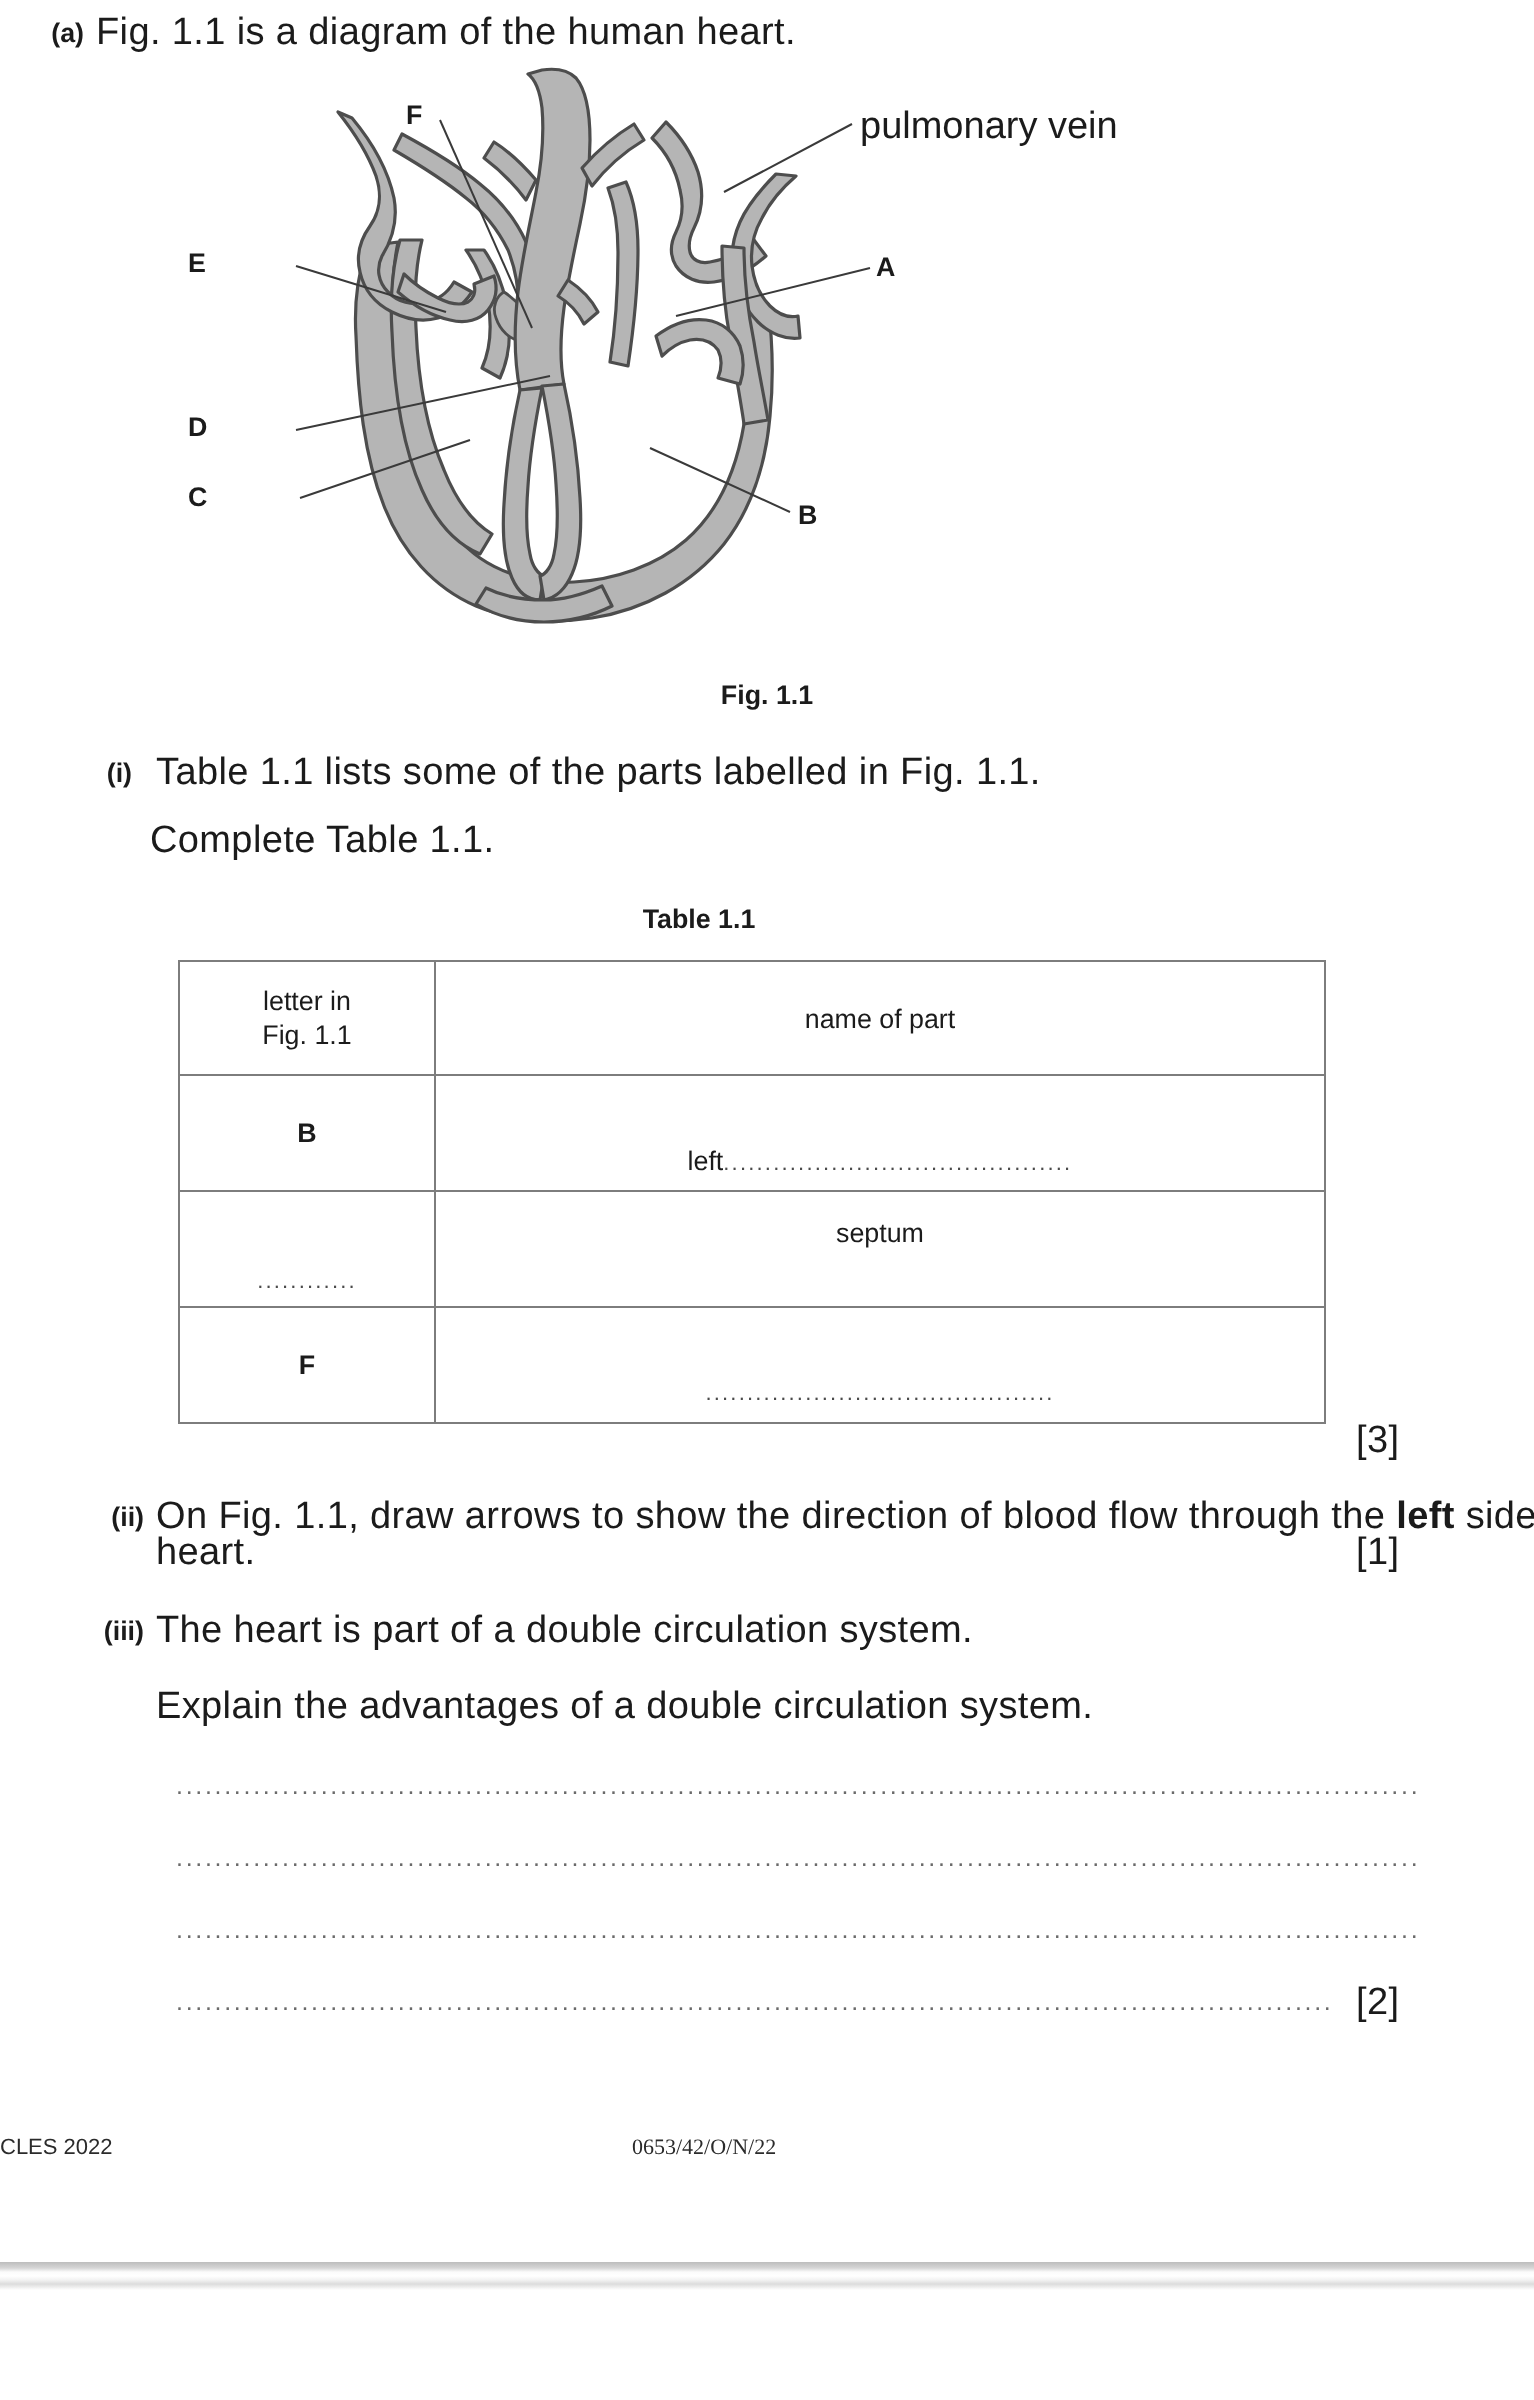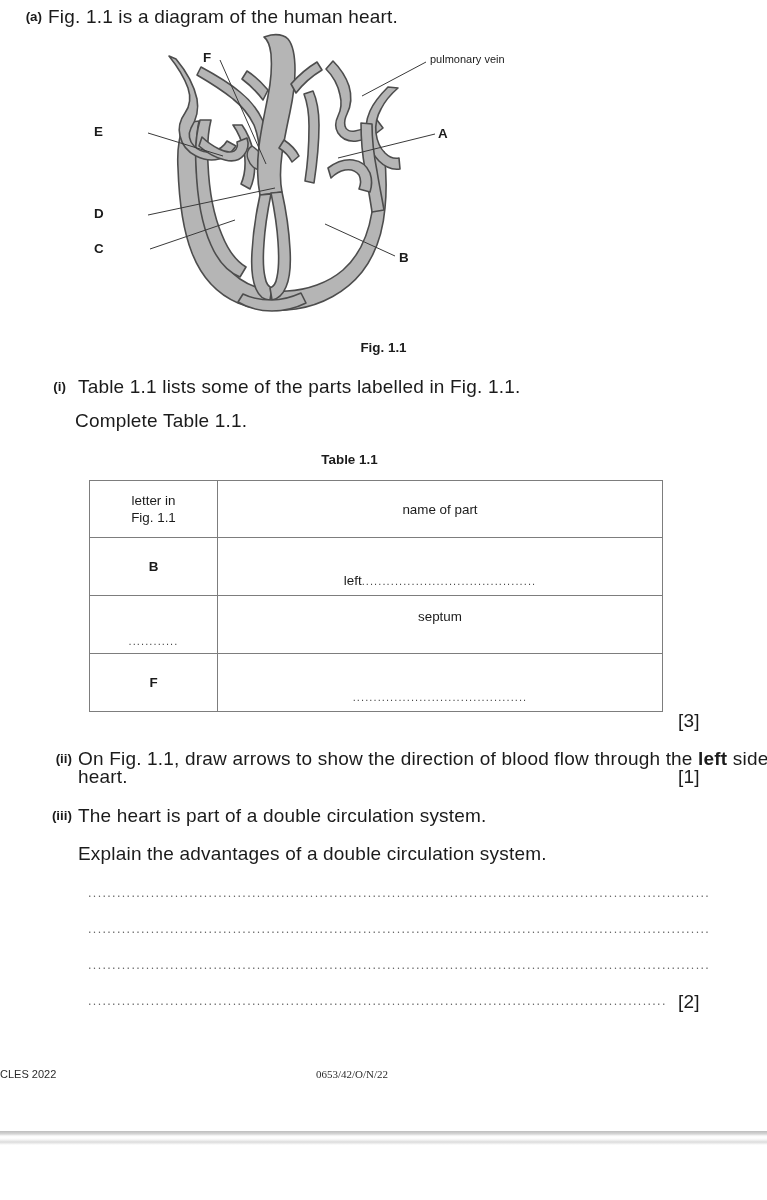--- a/index.html
+++ b/index.html
@@ -352,21 +352,21 @@
           <line x1="262" y1="68" x2="326" y2="34"></line>
         </g>
       </svg>
 
       <div class="fig-caption" style="left:-6px; top:96px;">E</div>
       <div class="fig-caption" style="left:-6px; top:178px;">D</div>
       <div class="fig-caption" style="left:-6px; top:213px;">C</div>
       <div class="fig-caption" style="left:103px; top:22px;">F</div>
       <div class="fig-caption" style="left:338px; top:98px;">A</div>
       <div class="fig-caption" style="left:299px; top:222px;">B</div>
-      <div class="fig-caption" style="left:330px; top:25px; font-weight:normal; font-size:11px;">pulmonary vein</div>
+      <div class="fig-caption" style="left:330px; top:25px; font-weight:normal; font-size:19px;">pulmonary vein</div>
     </div>
 
     <div class="fig-caption" style="left:0px; top:340px; width:767px; text-align:center;">Fig. 1.1</div>
 
     <div class="marker" style="left:0px; top:378px; width:66px;">(i)</div>
     <div class="qline" style="left:78px; top:378px;">Table 1.1 lists some of the parts labelled in Fig. 1.1.</div>
     <div class="qline" style="left:75px; top:412px;">Complete Table 1.1.</div>
 
     <div id="table-title">Table 1.1</div>
 

